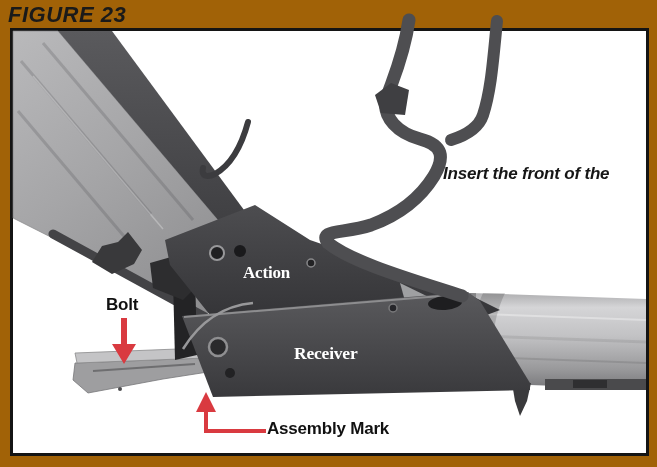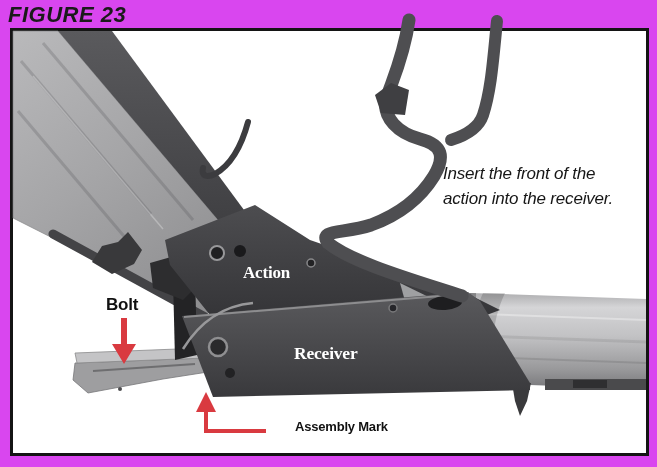--- a/index.html
+++ b/index.html
@@ -1,17 +1,17 @@
 <!DOCTYPE html>
 <html style="--arrow_red: #d93a40; --frame_border: #141414; --callout_light: #ffffff; --callout_dark: #111111; --metal_dark: #47474a; --metal_light: #c3c3c5; --wood_gray: #a8a8aa;"><head>
 <meta charset="utf-8">
 <style>
   html,body{margin:0;padding:0;background:#fff;}
   .canvas{
-    position:relative;width:657px;height:467px;background:#d946ef;overflow:hidden;
+    position:relative;width:657px;height:467px;background:#a16207;overflow:hidden;
     font-family:"Liberation Sans",sans-serif;
   }
   .figure-title{
     position:absolute;left:8px;top:2px;
     font-size:22px;font-weight:bold;font-style:italic;
     color:#1a1a1a;letter-spacing:.5px;white-space:nowrap;
   }
   .photo-box{
     position:absolute;left:10px;top:28px;width:633px;height:422px;
     border:3px solid var(--frame_border,#141414);background:#ffffff;
@@ -19,24 +19,24 @@
   .photo-box svg{position:absolute;left:0;top:0;overflow:visible;}
   .callout{
     position:absolute;white-space:nowrap;font-weight:bold;line-height:1;
     letter-spacing:-0.2px;
   }
   .callout.light{color:var(--callout_light,#ffffff);font-family:Liberation Serif, serif;}
   .callout.dark{color:var(--callout_dark,#111111);}
   .co-action{left:243px;top:264px;font-size:17px;}
   .co-receiver{left:294px;top:345px;font-size:17.5px;}
   .co-bolt{left:106px;top:296px;font-size:17px;}
-  .co-assembly{left:267px;top:420px;font-size:13px;margin-left:28px;}
+  .co-assembly{left:267px;top:420px;font-size:17px;}
   .instruction{
     position:absolute;left:443px;top:161px;width:210px;
-    font-size:17px;line-height:25px;font-weight:normal;font-style:italic;
+    font-size:17px;line-height:25px;font-weight:bold;font-style:italic;
     color:#161616;letter-spacing:-0.2px;
   }
   .arrow{fill:var(--arrow_red,#d93a40);}
 </style>
 </head>
 <body>
 
 <div class="canvas">
 
   <div class="figure-title">FIGURE 23</div>
@@ -134,16 +134,15 @@
     </svg>
   </div>
 
   <div class="callout light co-action">Action</div>
   <div class="callout light co-receiver">Receiver</div>
   <div class="callout dark co-bolt">Bolt</div>
   <div class="callout dark co-assembly">Assembly Mark</div>
 
   <div class="instruction">
     <div>Insert the front of the</div>
-    <div>action into the receiver.</div>
   </div>
 
 </div>
 
 </body></html>

